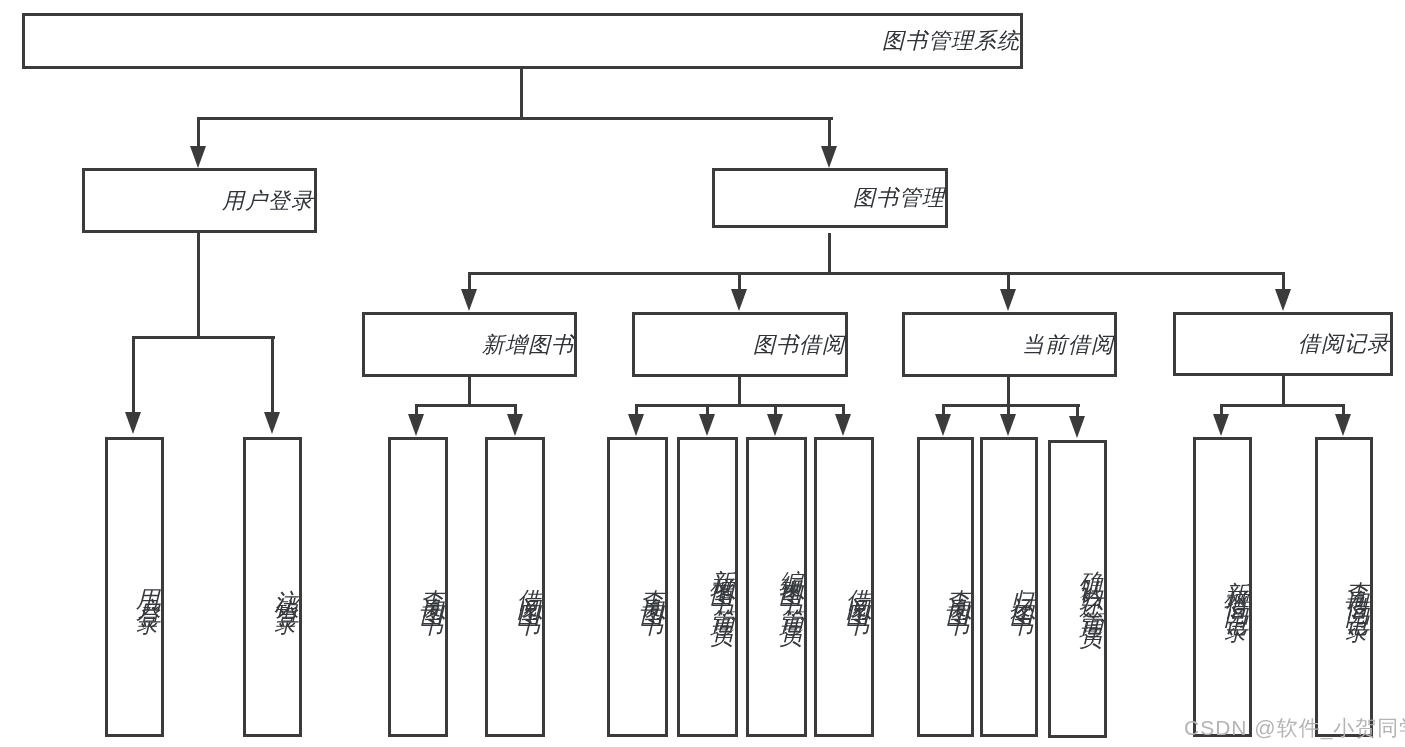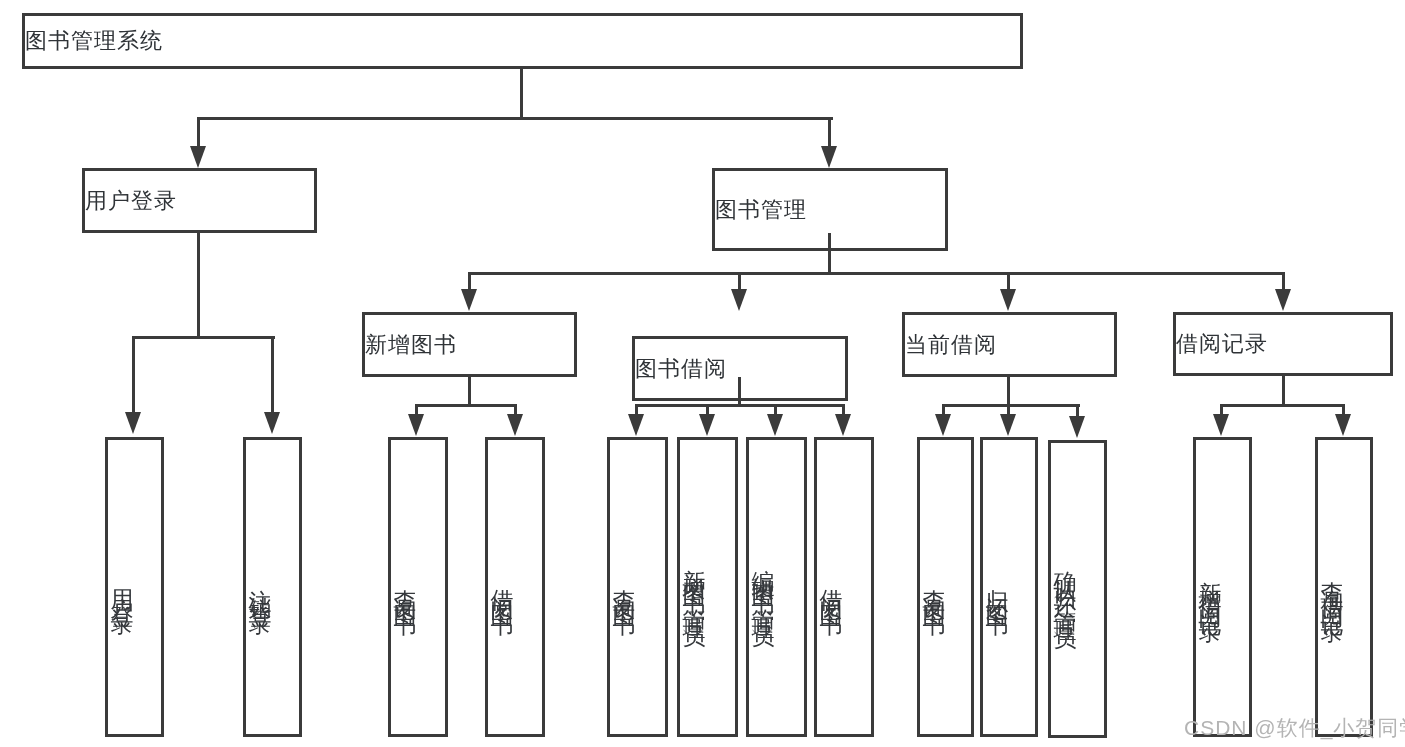--- a/index.html
+++ b/index.html
@@ -10,22 +10,23 @@
     font-family:"Liberation Sans", sans-serif;
     overflow:hidden;
   }
   .box{
     position:absolute;
     box-sizing:border-box;
     border:3px solid #3b3b3b;
     background:#ffffff;
     display:flex;
     align-items:center;
-    justify-content:flex-start;
+    justify-content:flex-end;
     color:#2f3337;
+    font-style:italic;
   }
   .hbox{font-size:22px;letter-spacing:1px;}
   .leaf span{
     writing-mode:vertical-rl;
     text-orientation:mixed;
     font-size:23px;
     letter-spacing:8px;
     line-height:1.2;
     color:#35383c;
   }
@@ -61,21 +62,21 @@
   <div class="vline" style="left:520px;top:68px;height:50px;"></div>
   <div class="hline" style="left:198px;top:117px;width:635px;"></div>
   <div class="vline" style="left:197px;top:117px;height:33px;"></div>
   <div class="arrow" style="left:190px;top:146px;"></div>
   <div class="vline" style="left:828px;top:117px;height:33px;"></div>
   <div class="arrow" style="left:821px;top:146px;"></div>
 
   <div class="box hbox" style="left:82px;top:168px;width:235px;height:65px;">
     <span>用户登录</span>
   </div>
-  <div class="box hbox" style="left:712px;top:168px;width:236px;height:83px;">
+  <div class="box hbox" style="left:712px;top:168px;width:236px;height:60px;">
     <span>图书管理</span>
   </div>
 
   <div class="vline" style="left:197px;top:233px;height:106px;"></div>
   <div class="hline" style="left:133px;top:336px;width:142px;"></div>
   <div class="vline" style="left:132px;top:336px;height:80px;"></div>
   <div class="arrow" style="left:125px;top:412px;"></div>
   <div class="vline" style="left:271px;top:336px;height:80px;"></div>
   <div class="arrow" style="left:264px;top:412px;"></div>
 
@@ -86,21 +87,21 @@
   <div class="vline" style="left:738px;top:272px;height:20px;"></div>
   <div class="arrow" style="left:731px;top:289px;"></div>
   <div class="vline" style="left:1007px;top:272px;height:20px;"></div>
   <div class="arrow" style="left:1000px;top:289px;"></div>
   <div class="vline" style="left:1282px;top:272px;height:20px;"></div>
   <div class="arrow" style="left:1275px;top:289px;"></div>
 
   <div class="box hbox" style="left:362px;top:312px;width:215px;height:65px;">
     <span>新增图书</span>
   </div>
-  <div class="box hbox" style="left:632px;top:312px;width:216px;height:65px;margin-top:24px;">
+  <div class="box hbox" style="left:632px;top:312px;width:216px;height:65px;">
     <span>图书借阅</span>
   </div>
   <div class="box hbox" style="left:902px;top:312px;width:215px;height:65px;">
     <span>当前借阅</span>
   </div>
   <div class="box hbox" style="left:1173px;top:312px;width:220px;height:64px;">
     <span>借阅记录</span>
   </div>
 
   <div class="vline" style="left:468px;top:377px;height:30px;"></div>

